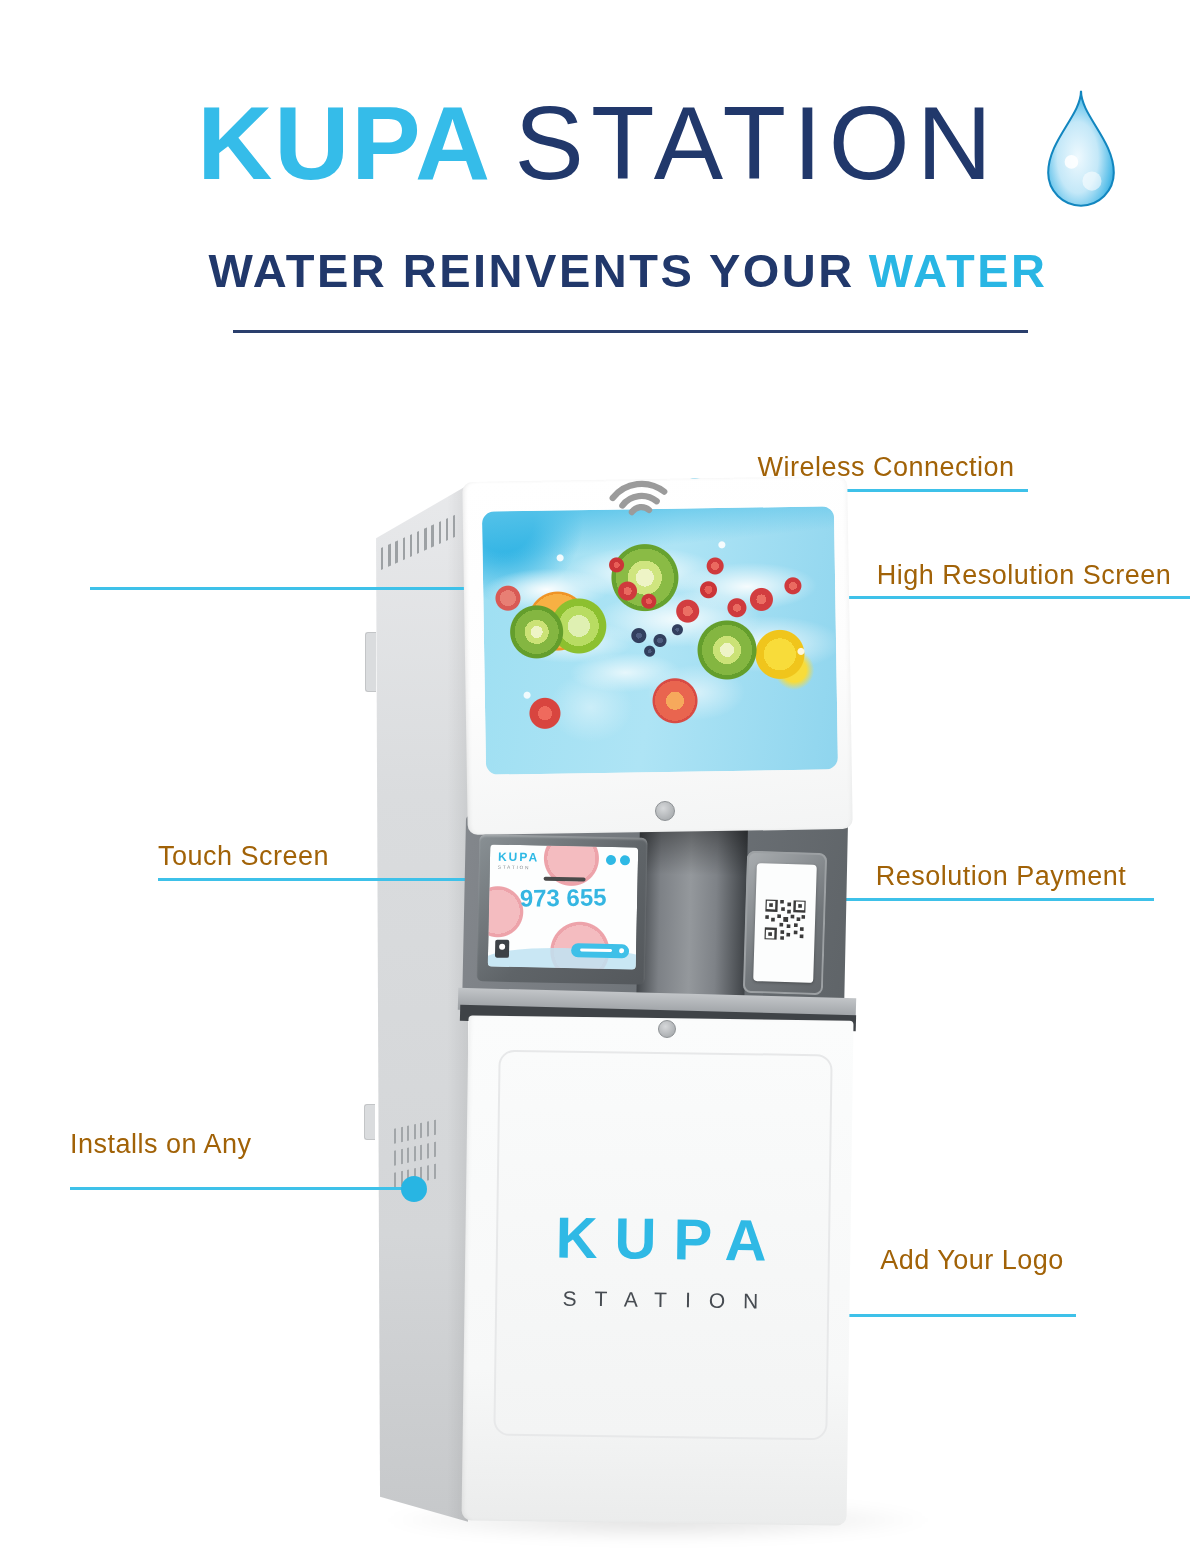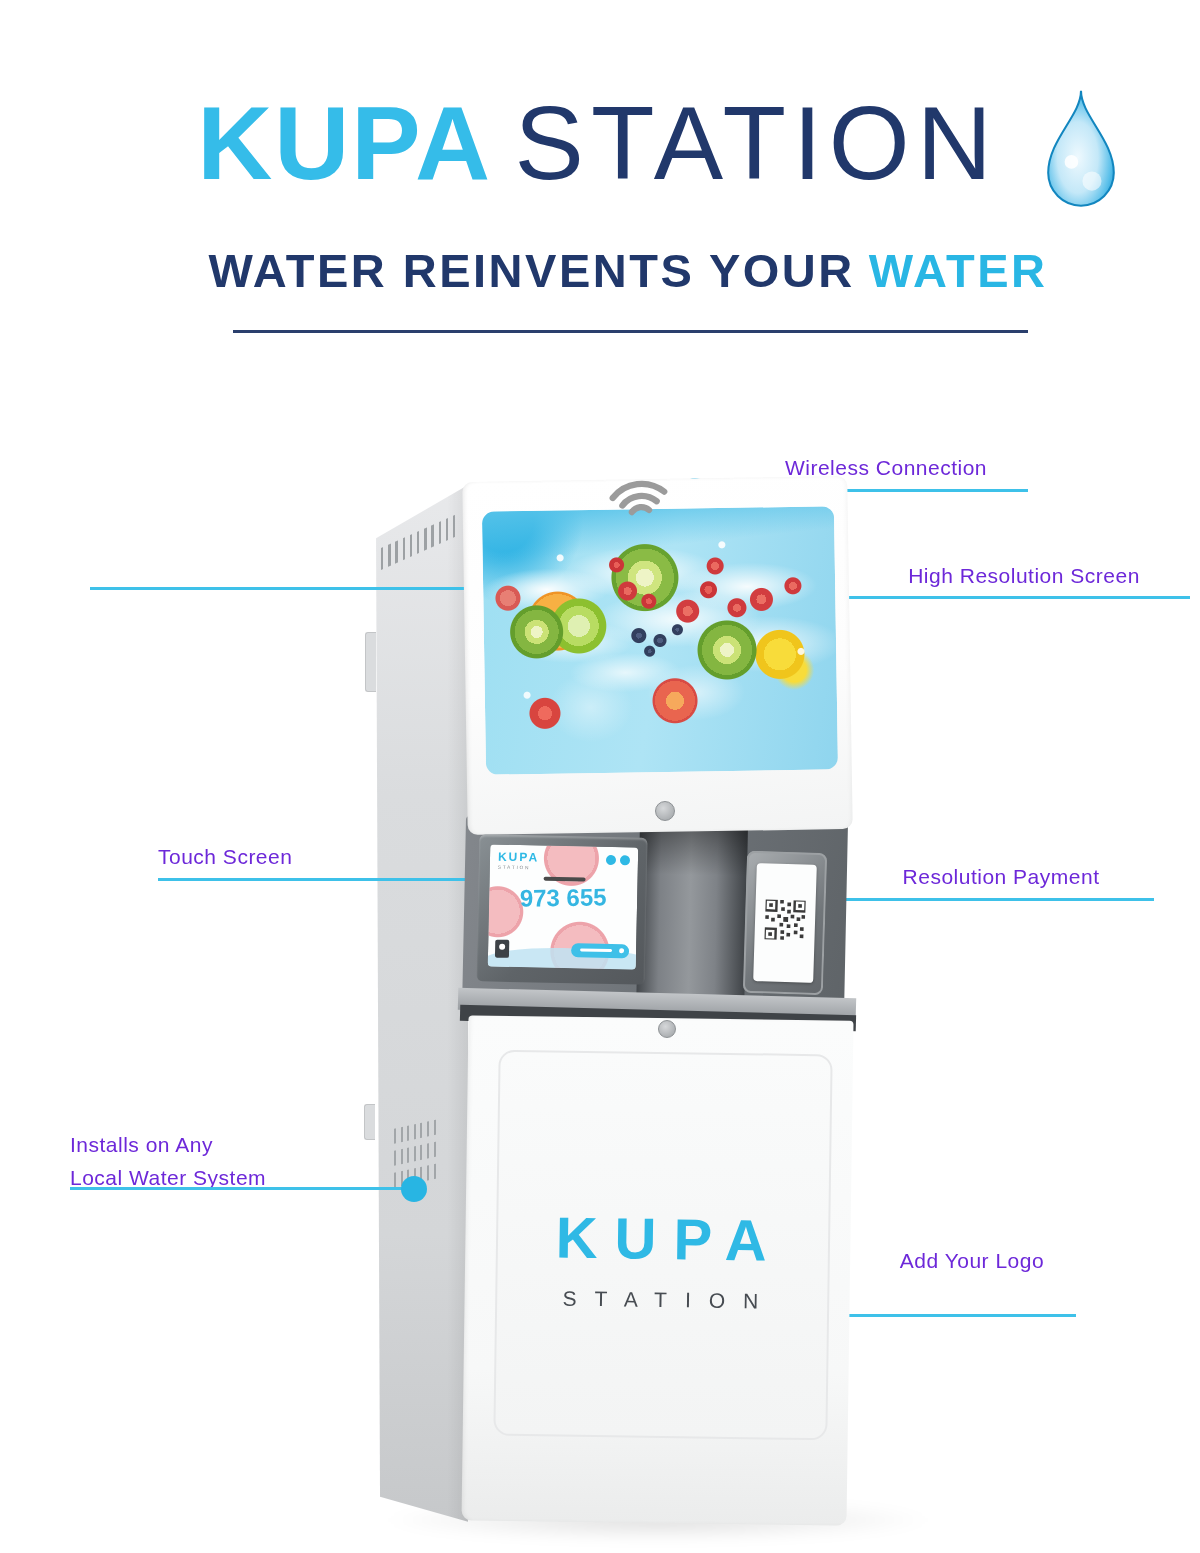--- a/index.html
+++ b/index.html
@@ -11,21 +11,21 @@
   .title .t-kupa{font-size:104px;font-weight:700;color:#35bce9;letter-spacing:2px;}
   .title .t-station{font-size:104px;font-weight:400;color:#21386b;letter-spacing:7px;margin-left:18px;}
   .drop{position:absolute;left:1012px;top:88px;width:82px;height:126px;}
   .subtitle{position:absolute;left:0;top:243px;width:1200px;text-align:center;white-space:nowrap;
             font-size:47px;font-weight:700;letter-spacing:2.5px;}
   .subtitle .s-navy{color:#21386b;margin-right:14px;}
   .subtitle .s-cyan{color:#29b6e4;}
   .rule{position:absolute;left:205px;top:330px;width:795px;height:3px;background:#2a3f6d;}
 
   
-  .co-label{position:absolute;color:#6d28d9;font-size:21px;letter-spacing:.5px;line-height:33px;}
+  .co-label{position:absolute;color:#a16207;font-size:27px;letter-spacing:.5px;line-height:33px;}
   .co-line{position:absolute;height:3px;background:#3ec1e9;}
   .co-dot{position:absolute;width:26px;height:26px;border-radius:50%;background:#28b5e3;}
 
   #lbl-wireless{left:712px;top:451px;width:292px;text-align:center;}
   #line-wireless{left:667px;top:489px;width:333px;}
   #dot-wireless{left:654px;top:478px;}
 
   #lbl-custom{left:62px;top:549px;}
   #line-custom{left:62px;top:587px;width:420px;}
   #dot-custom{left:469px;top:576px;}
@@ -303,21 +303,20 @@
   <div class="co-label" id="lbl-touch">Touch Screen</div>
   <div class="co-line" id="line-touch"></div>
   <div class="co-dot" id="dot-touch"></div>
 
   <div class="co-label" id="lbl-contactless">Resolution Payment</div>
   <div class="co-line" id="line-contactless"></div>
   <div class="co-dot" id="dot-contactless"></div>
 
   <div class="co-label" id="lbl-installs">
     <div>Installs on Any</div>
-    <div>Local Water System</div>
   </div>
   <div class="co-line" id="line-installs"></div>
   <div class="co-dot" id="dot-installs"></div>
 
   <div class="co-label" id="lbl-addlogo">Add Your Logo</div>
   <div class="co-line" id="line-addlogo"></div>
   <div class="co-dot" id="dot-addlogo"></div>
 
 </div>
 

